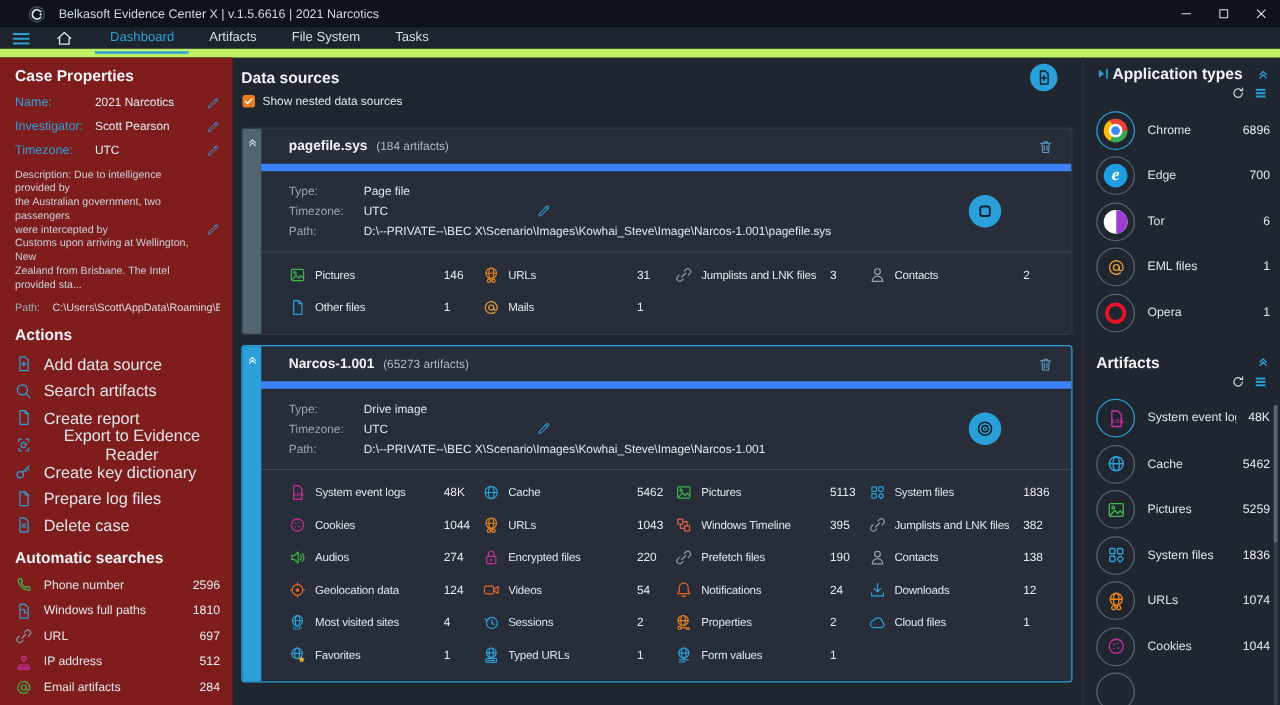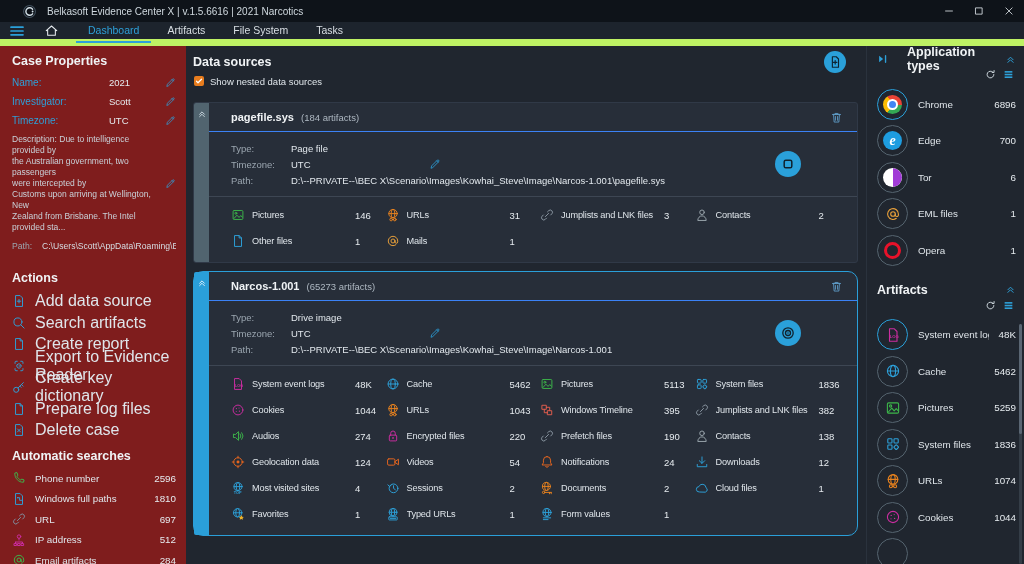--- a/index.html
+++ b/index.html
@@ -31,60 +31,60 @@
   .tab { background:none; border:none; color:#d9dfe4; font-size:10.5px; padding:0 12px; height:24px; cursor:pointer;
          border-bottom:2px solid transparent; font-family:inherit; }
   .tab.active { color:#2da0d9; border-bottom-color:#2da0d9; }
 
   
   .content { display:flex; height:518px; }
 
   
   .sidebar { width:186px; flex:none; background:#7f1d1d; padding:8px 10px 0 12px; overflow:hidden; }
   .side-h { font-size:12.5px; font-weight:bold; color:#f0f3f5; margin:0 0 5px; }
-  .cp-row { display:flex; align-items:center; height:19px;gap:33px; }
+  .cp-row { display:flex; align-items:center; height:19px; }
   .cp-label { width:64px; font-size:10px; color:#2da0d9; flex:none; }
   .cp-val { font-size:9.5px; color:#e6ebef; flex:1; white-space:nowrap; overflow:hidden; }
   .cp-pencil, .desc-pencil { color:#2da0d9; flex:none; background:none; border:none; cursor:pointer; padding:0; }
   .cp-pencil .ic, .desc-pencil .ic { width:11px; height:11px; }
   .desc-row { display:flex; gap:4px; margin:4px 0 5px; }
   .desc-text { flex:1; font-size:8.5px; line-height:1.3; color:#c9d1d8; white-space:pre-line; }
   .path-row { display:flex; align-items:center; height:15px; font-size:8.6px; margin-bottom:5px; }
   .path-label { color:#9ba6b0; width:30px; flex:none; }
   .path-val { white-space:nowrap; overflow:hidden; color:#d6dde3; }
-  .sec-actions { margin-top:18px; }
+  .sec-actions { margin-top:8px; }
   .act-row { display:flex; align-items:center; gap:9px; height:21.5px; width:100%; background:none; border:none; color:#dfe5ea; cursor:pointer; text-align:left; font-family:inherit; }
   .act-row .ic { color:#2da0d9; flex:none; }
-  .act-label { font-size:16px; }
+  .act-label { font-size:13px;text-align:center; }
   .sec-auto { margin-top:8px; }
   .as-row { display:flex; align-items:center; gap:9px; height:20.5px; cursor:pointer; }
   .as-row .ic { flex:none; }
   .as-label { font-size:9.8px; flex:1; white-space:nowrap; overflow:hidden; }
   .as-count { font-size:9.8px; color:#e6ebef; }
 
   
   .main { flex:1; min-width:0; padding:4px 8px 0 7px; }
   .main-head { display:flex; align-items:center; height:24px; }
   .main-title { font-size:12.5px; font-weight:bold; color:#f0f3f5; }
   .add-source-btn { margin-left:auto; margin-right:12px; width:22px; height:22px; border-radius:50%;
     background:#2aa0da; color:#0e2330; border:none; display:flex; align-items:center; justify-content:center; cursor:pointer; }
   .add-source-btn .ic { width:14px; height:14px; stroke-width:1.3; }
   .checkbox-row { display:flex; align-items:flex-start; gap:6px; height:18px; margin:2px 0 8px 1px; cursor:pointer; }
   .cb { width:10px; height:10px; background:#e87d1e; border-radius:2px; display:flex; align-items:center; justify-content:center; flex:none; }
   .cb .ic { width:8px; height:8px; stroke:#fff; stroke-width:2.4; }
   .cb-label { font-size:9.5px; color:#dfe5ea; }
 
   .card { display:flex; background:#272e39; border:1px solid #303947; border-radius:3px; margin-bottom:8px; }
-  .card.selected { border-color:#2a9fd9;border-radius:10px; }
+  .card.selected { border-color:#2a9fd9; }
   .card-strip { width:15px; flex:none; background:#51646f; border-radius:2px 0 0 2px; display:flex; justify-content:center;
     padding-top:6px; color:#d7e4ec; border:none; cursor:pointer; }
   .card.selected .card-strip { background:#2a9fd9; color:#eaf6fd; }
   .card-strip .ic { width:10px; height:10px; }
   .card-body { flex:1; min-width:0; }
-  .card-head { display:flex; align-items:baseline; gap:7px; padding:8px 14px 7px 22px; border-bottom:1px solid #3b82f6; }
+  .card-head { display:flex; align-items:baseline; gap:7px; padding:8px 14px 7px 22px; border-bottom:6px solid #3b82f6; }
   .card-title { font-size:11px; font-weight:bold; color:#f0f3f5; }
   .card-note { font-size:9.5px; color:#aeb8c2; }
   .trash-btn { margin-left:auto; color:#5f9dc9; background:none; border:none; cursor:pointer; align-self:center; }
   .trash-btn .ic { width:13px; height:13px; }
   .card-meta { position:relative; padding:8px 0 8px 22px; border-bottom:1px solid #3d4653; }
   .meta-row { display:flex; align-items:center; height:16px; }
   .mlabel { width:60px; color:#9ba6b0; font-size:9.5px; flex:none; }
   .mval { font-size:9.5px; color:#e2e8ed; white-space:nowrap; overflow:hidden; }
   .meta-pencil { margin-left:118px; color:#2a9fd9; background:none; border:none; cursor:pointer; padding:0; }
   .meta-pencil .ic { width:12px; height:12px; }
@@ -92,21 +92,21 @@
     border-radius:50%; background:#2aa0da; color:#10222e; border:none; display:flex; align-items:center; justify-content:center; cursor:pointer; }
   .card-action .ic { width:16px; height:16px; }
   .stats-grid { display:grid; grid-template-columns:repeat(4,1fr); padding:5px 8px 8px 22px; }
   .stat { display:flex; align-items:center; gap:7px; height:26px; min-width:0; }
   .stat .ic { flex:none; }
   .s-label { font-size:9.2px; letter-spacing:-0.15px; color:#dfe5ea; width:96px; flex:none; white-space:nowrap; overflow:hidden; }
   .s-count { font-size:9.5px; color:#e6ebef; white-space:nowrap; }
 
   
   .rightbar { width:158px; flex:none; padding:4px 8px 0 10px; position:relative; overflow:hidden; border-left:1px solid #2a323d; }
-  .panel-head { display:flex; align-items:center; gap:18px; height:18px; }
+  .panel-head { display:flex; align-items:center; gap:1px; height:18px; }
   .ph-toggle { color:#2da0d9; background:none; border:none; cursor:pointer; padding:0; }
   .ph-toggle .ic { width:12px; height:12px; }
   .ph-title { font-size:12.5px; font-weight:bold; color:#f0f3f5; }
   .ph-chev { margin-left:auto; color:#2da0d9; background:none; border:none; cursor:pointer; padding:0; }
   .ph-chev .ic { width:11px; height:11px; }
   .panel-tools { display:flex; justify-content:flex-end; gap:7px; height:13px; margin:0 2px 5px 0; }
   .tool-btn { background:none; border:none; cursor:pointer; padding:0; }
   .tool-refresh { color:#cfd8df; } .tool-list { color:#2da0d9; }
   .tool-btn .ic { width:11px; height:11px; stroke-width:1.4; }
   .rp-item { display:flex; align-items:center; gap:10px; height:36.5px; cursor:pointer; }
@@ -674,21 +674,21 @@
        <span class="s-count">2</span>
      </div>
             <div class="stat">
        <svg class="ic" viewBox="0 0 16 16" style="color:#e8821e">
                 <circle cx="7.4" cy="6.2" r="4.6"></circle>
                 <ellipse cx="7.4" cy="6.2" rx="2.1" ry="4.6"></ellipse>
                 <path d="M2.8 6.2h9.2"></path>
                 <circle cx="4.2" cy="13" r="1.4"></circle>
                 <path d="M5.6 13h7.2M10.8 13v1.6M12.8 13v1.6"></path>
               </svg>
-       <span class="s-label">Documents</span>
+       <span class="s-label">Properties</span>
        <span class="s-count">2</span>
      </div>
             <div class="stat">
        <svg class="ic" viewBox="0 0 16 16" style="color:#2da0d9">
                 <path d="M4.8 12.6a3.1 3.1 0 01-.3-6.2 4.2 4.2 0 018.1 1.3 2.7 2.7 0 01-.4 4.9z"></path>
               </svg>
        <span class="s-label">Cloud files</span>
        <span class="s-count">1</span>
      </div>
             <div class="stat">

